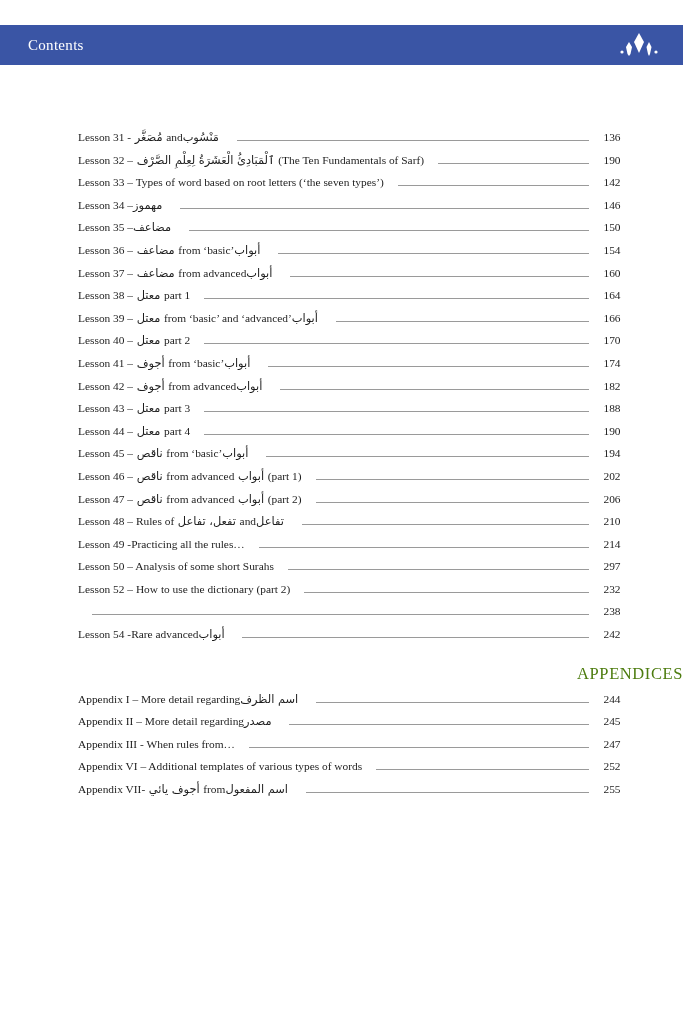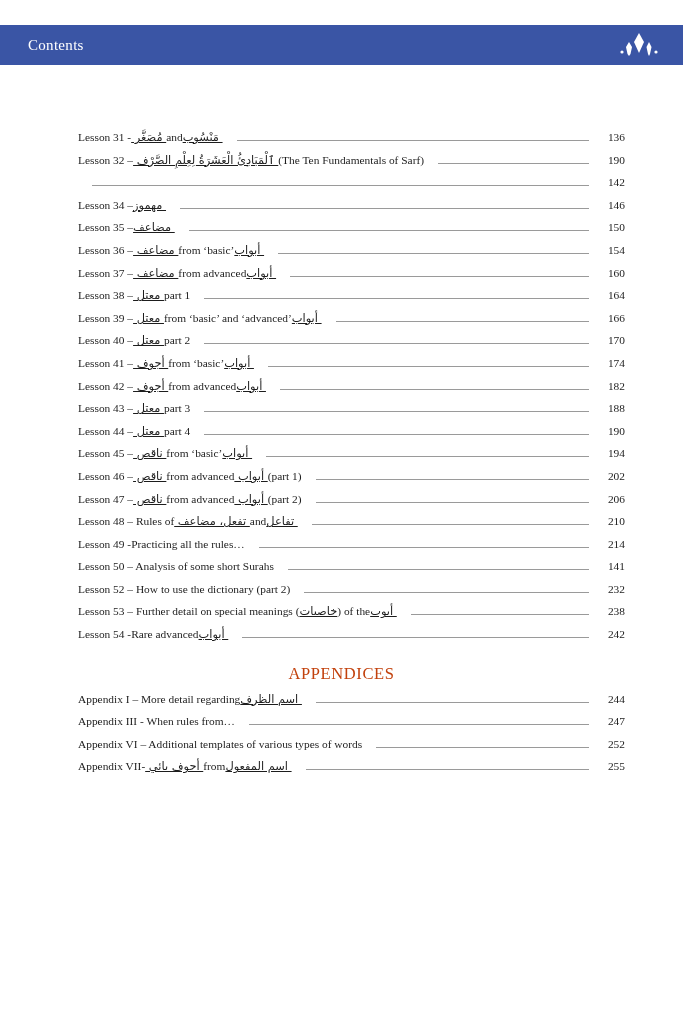--- a/index.html
+++ b/index.html
@@ -69,37 +69,36 @@
     flex: 1 1 auto;
     position: relative;
     min-width: 24px;
     height: 1px;
     margin: 0 10px 4px 14px;
     border-bottom: 1px solid #9a9a9a;
   }
   .toc-page {
     font-size: 11.4px;
     width: 26px;
-    text-align: right;
+    text-align: center;
     line-height: 1;
     flex: 0 0 auto;
   }
 
   .ar {
     font-family: "DejaVu Sans", "Liberation Sans", sans-serif;
     font-size: 11.4px;
     direction: rtl;
     unicode-bidi: isolate;
-    text-decoration: underline;
   }
 
   
   .section-heading {
-    text-align: center;
-    color: #c2410c;
+    text-align: right;
+    color: #4d7c0f;
     font-size: 16.5px;
     letter-spacing: 0.6px;
     padding: 12px 0 10px 0;
     font-family: "Liberation Serif", "DejaVu Serif", serif;
   }
 
   
   .footer-deco {
     position: absolute;
     left: 0;
@@ -167,20 +166,21 @@
         <span class="toc-label">Lesson 31 -<span class="ar"> مُصَغَّر </span>and<span class="ar"> مَنْسُوب</span></span>
         <span class="toc-leader"></span>
         <span class="toc-page">136</span>
       </div>
       <div class="toc-row">
         <span class="toc-label">Lesson 32 –<span class="ar"> ٱلْمَبَادِئُ الْعَشَرَةُ لِعِلْمِ الصَّرْف </span>(The Ten Fundamentals of Sarf)</span>
         <span class="toc-leader"></span>
         <span class="toc-page">190</span>
       </div>
       <div class="toc-row">
+        <span class="toc-label">Lesson 33 – Types of word based on root letters (‘the seven types’)</span>
         <span class="toc-leader"></span>
         <span class="toc-page">142</span>
       </div>
       <div class="toc-row">
         <span class="toc-label">Lesson 34 –<span class="ar"> مهموز</span></span>
         <span class="toc-leader"></span>
         <span class="toc-page">146</span>
       </div>
       <div class="toc-row">
         <span class="toc-label">Lesson 35 –<span class="ar"> مضاعف</span></span>
@@ -241,54 +241,58 @@
         <span class="toc-label">Lesson 46 –<span class="ar"> ناقص </span>from advanced<span class="ar"> أبواب </span>(part 1)</span>
         <span class="toc-leader"></span>
         <span class="toc-page">202</span>
       </div>
       <div class="toc-row">
         <span class="toc-label">Lesson 47 –<span class="ar"> ناقص </span>from advanced<span class="ar"> أبواب </span>(part 2)</span>
         <span class="toc-leader"></span>
         <span class="toc-page">206</span>
       </div>
       <div class="toc-row">
-        <span class="toc-label">Lesson 48 – Rules of<span class="ar"> تفعل، مضاعف </span>and<span class="ar"> تفاعل</span></span>
+        <span class="toc-label">Lesson 48 – Rules of<span class="ar"> تفعل، تفاعل </span>and<span class="ar"> تفاعل</span></span>
         <span class="toc-leader"></span>
         <span class="toc-page">210</span>
       </div>
       <div class="toc-row">
         <span class="toc-label">Lesson 49 -Practicing all the rules…</span>
         <span class="toc-leader"></span>
         <span class="toc-page">214</span>
       </div>
       <div class="toc-row">
         <span class="toc-label">Lesson 50 – Analysis of some short Surahs</span>
         <span class="toc-leader"></span>
-        <span class="toc-page">141</span>
+        <span class="toc-page">297</span>
       </div>
       <div class="toc-row">
         <span class="toc-label">Lesson 52 – How to use the dictionary (part 2)</span>
         <span class="toc-leader"></span>
         <span class="toc-page">232</span>
       </div>
       <div class="toc-row">
-        <span class="toc-label">Lesson 53 – Further detail on special meanings (<span class="ar">خاصيات</span>) of the<span class="ar"> أبوب</span></span>
         <span class="toc-leader"></span>
         <span class="toc-page">238</span>
       </div>
       <div class="toc-row">
         <span class="toc-label">Lesson 54 -Rare advanced<span class="ar"> أبواب</span></span>
         <span class="toc-leader"></span>
         <span class="toc-page">242</span>
       </div>
       <div class="section-heading">APPENDICES</div>
       <div class="toc-row">
         <span class="toc-label">Appendix I – More detail regarding<span class="ar"> اسم الظرف</span></span>
         <span class="toc-leader"></span>
         <span class="toc-page">244</span>
+      </div>
+      <div class="toc-row">
+        <span class="toc-label">Appendix II – More detail regarding<span class="ar"> مصدر</span></span>
+        <span class="toc-leader"></span>
+        <span class="toc-page">245</span>
       </div>
       <div class="toc-row">
         <span class="toc-label">Appendix III - When rules from…</span>
         <span class="toc-leader"></span>
         <span class="toc-page">247</span>
       </div>
       <div class="toc-row">
         <span class="toc-label">Appendix VI – Additional templates of various types of words</span>
         <span class="toc-leader"></span>
         <span class="toc-page">252</span>

